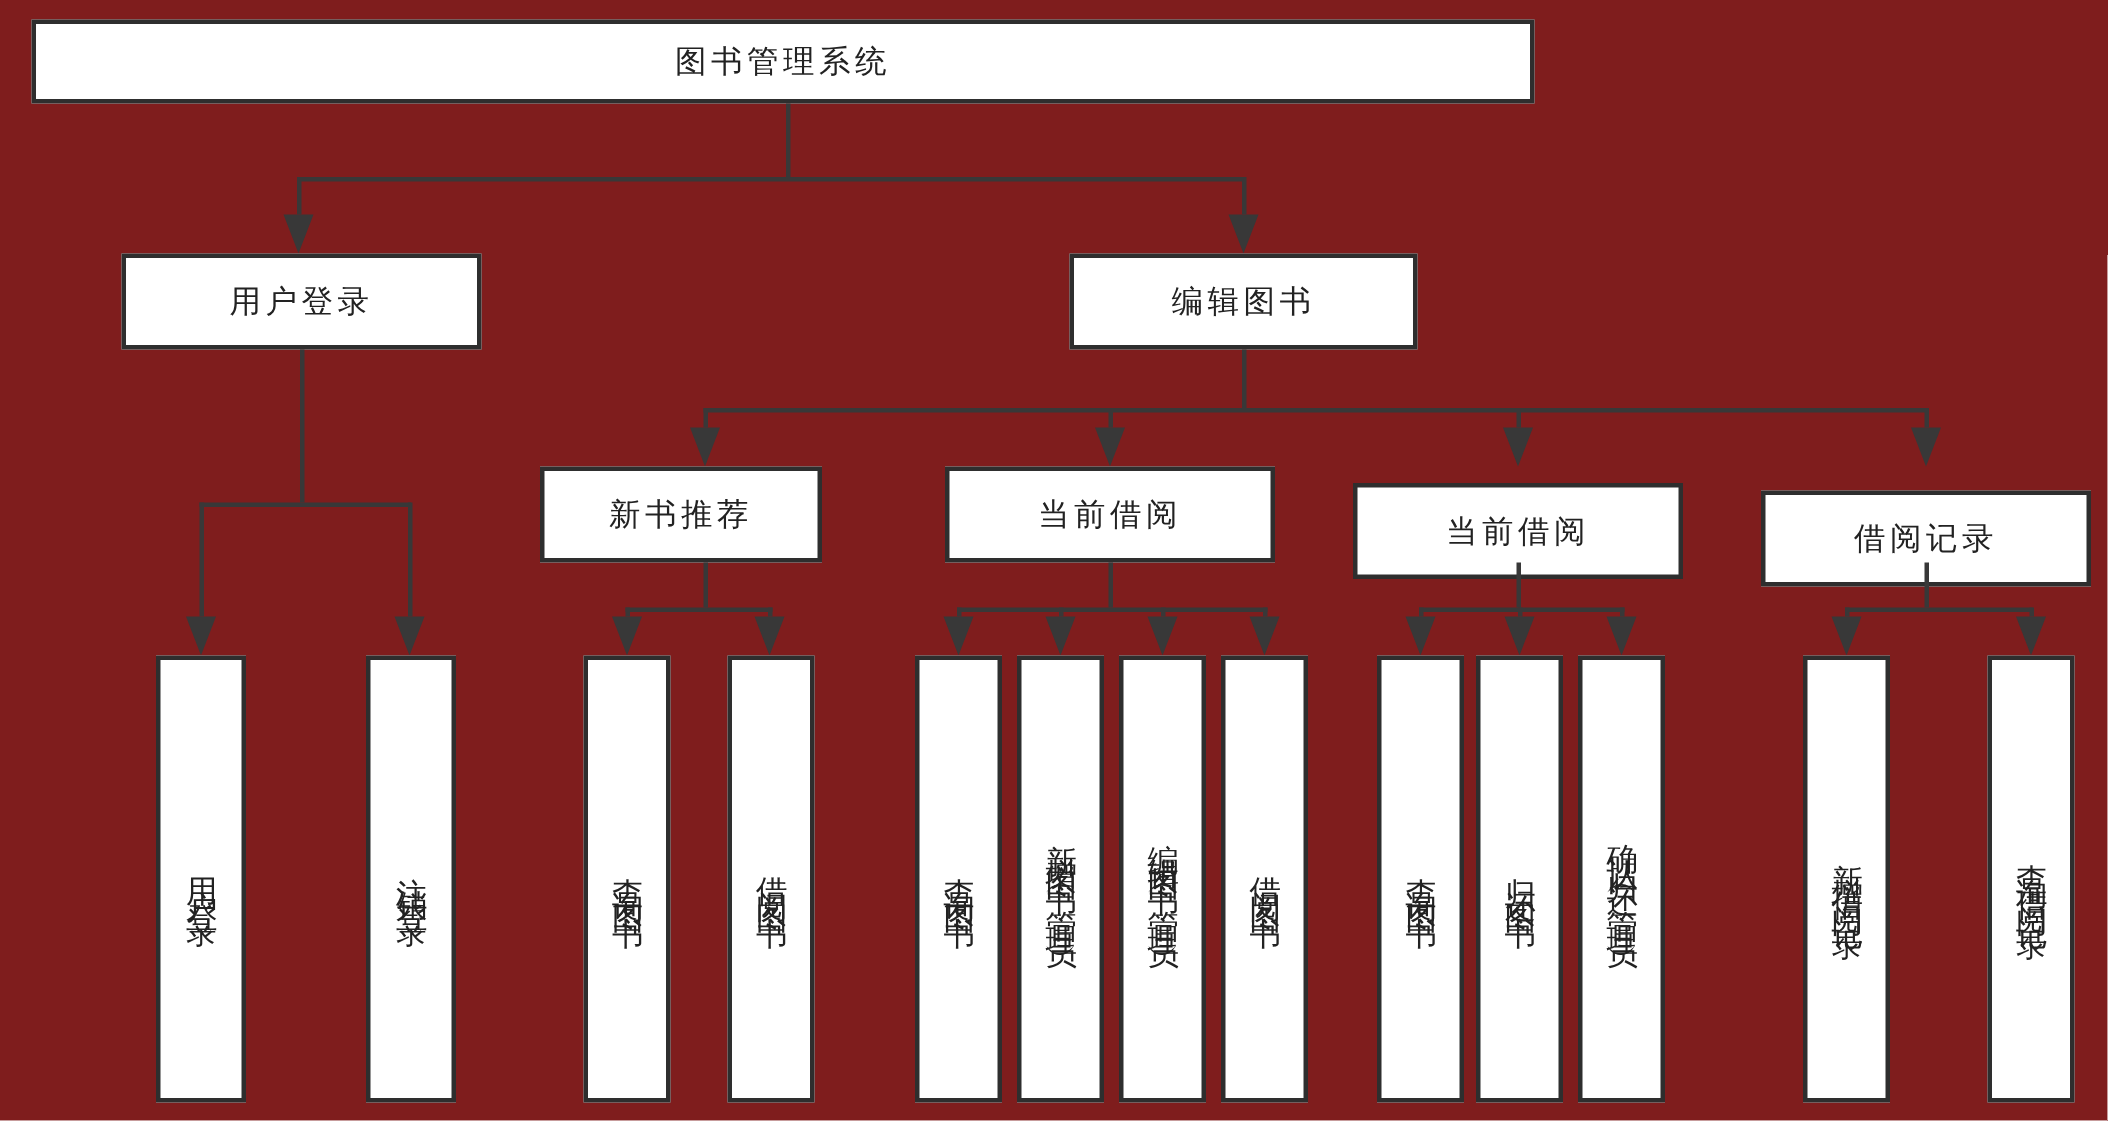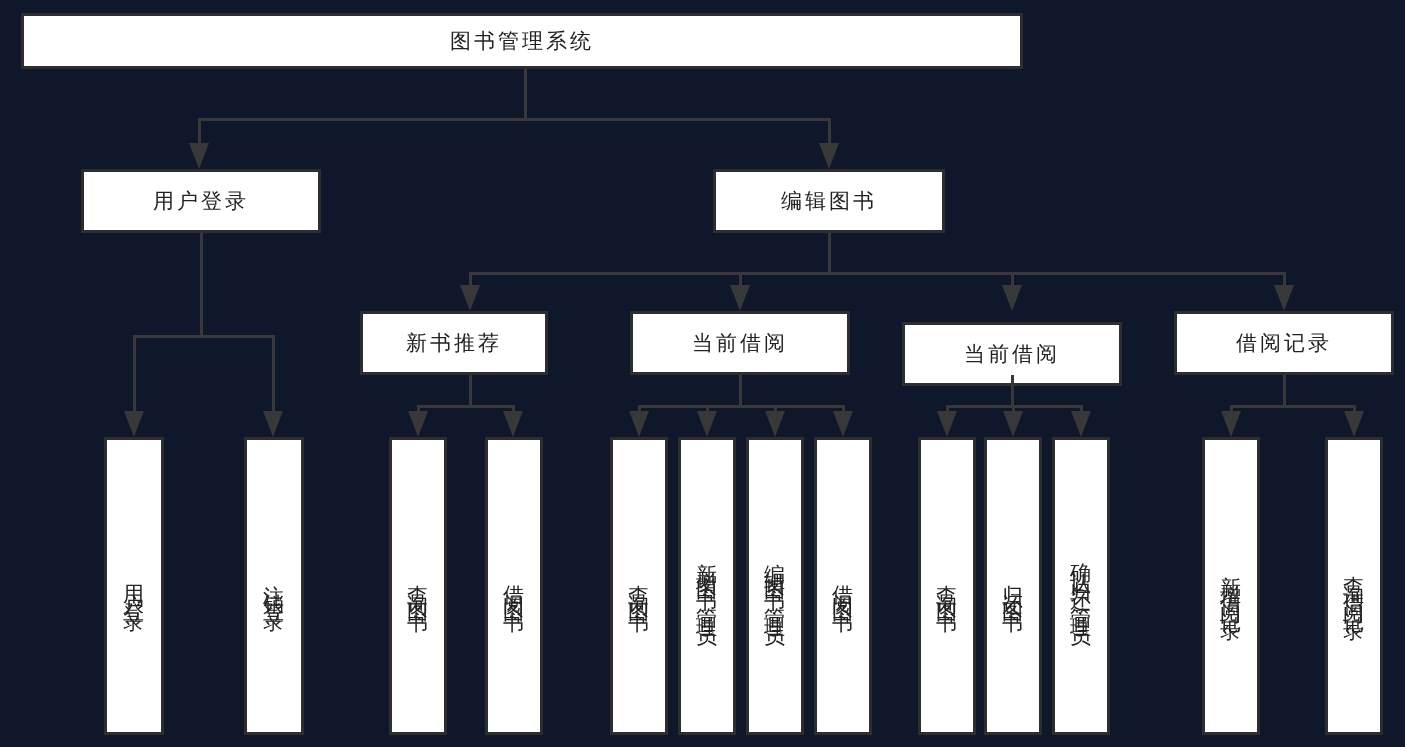--- a/index.html
+++ b/index.html
@@ -1,19 +1,19 @@
 <!DOCTYPE html>
 <html><head>
 <meta charset="utf-8">
 <style>
   html,body{margin:0;padding:0;background:#ffffff;}
   #canvas{
     position:relative;
     width:1405px;height:747px;
-    background:#0f172a;
+    background:#7f1d1d;
     font-family:"Liberation Sans","DejaVu Sans",sans-serif;
     overflow:hidden;
   }
   .box{
     position:absolute;
     box-sizing:border-box;
     border:3px solid #2e2e2e;
     background:#ffffff;
     display:flex;align-items:center;justify-content:center;
     color:#222222;
@@ -97,21 +97,21 @@
 
   <div class="box" style="left:360px;top:311px;width:188px;height:64px">
     <span>新书推荐</span>
   </div>
   <div class="box" style="left:630px;top:311px;width:220px;height:64px">
     <span>当前借阅</span>
   </div>
   <div class="box" style="left:902px;top:322px;width:220px;height:64px">
     <span>当前借阅</span>
   </div>
-  <div class="box" style="left:1174px;top:311px;width:220px;height:64px">
+  <div class="box" style="left:1174px;top:327px;width:220px;height:64px">
     <span>借阅记录</span>
   </div>
 
   <div class="vline" style="left:469px;top:375px;height:30px"></div>
   <div class="hline" style="left:417px;top:405px;width:98px"></div>
   <div class="vline" style="left:417px;top:405px;height:6px"></div>
   <div class="arr" style="left:408px;top:411px"></div>
   <div class="vline" style="left:512px;top:405px;height:6px"></div>
   <div class="arr" style="left:503px;top:411px"></div>
 

